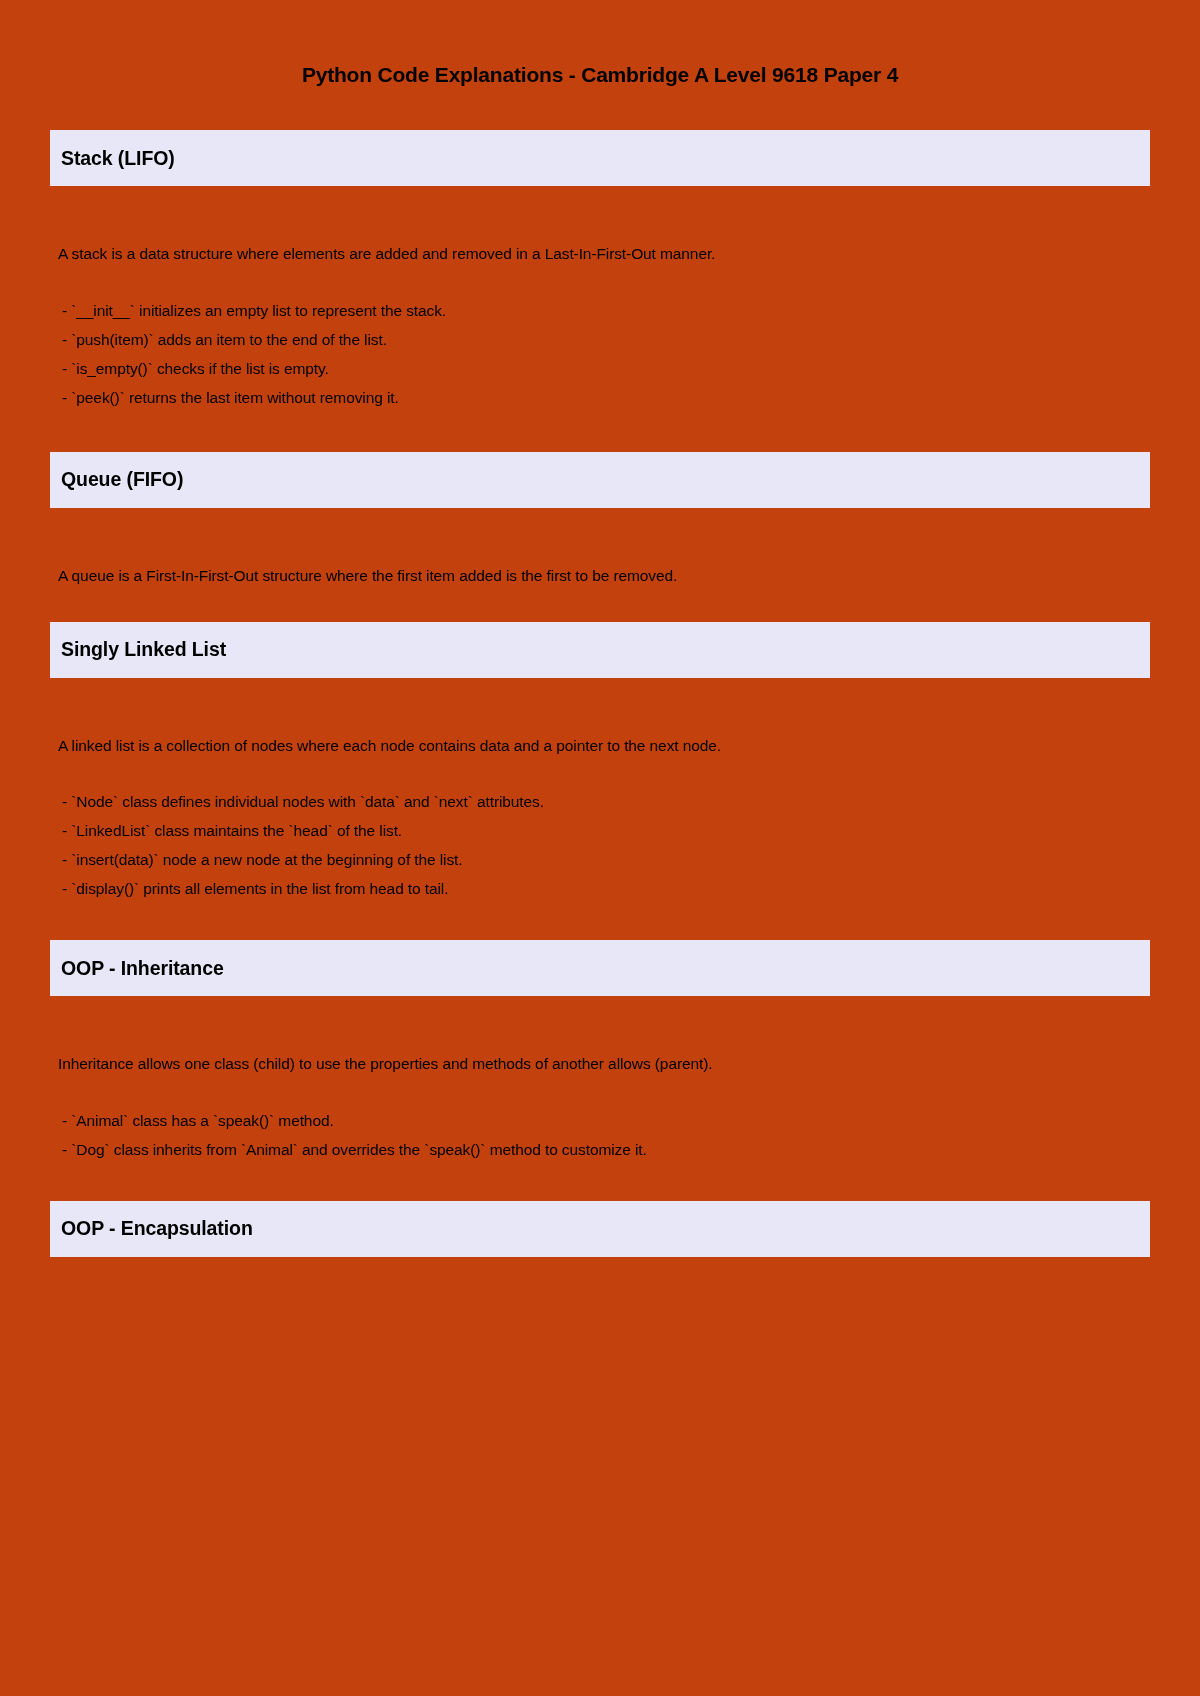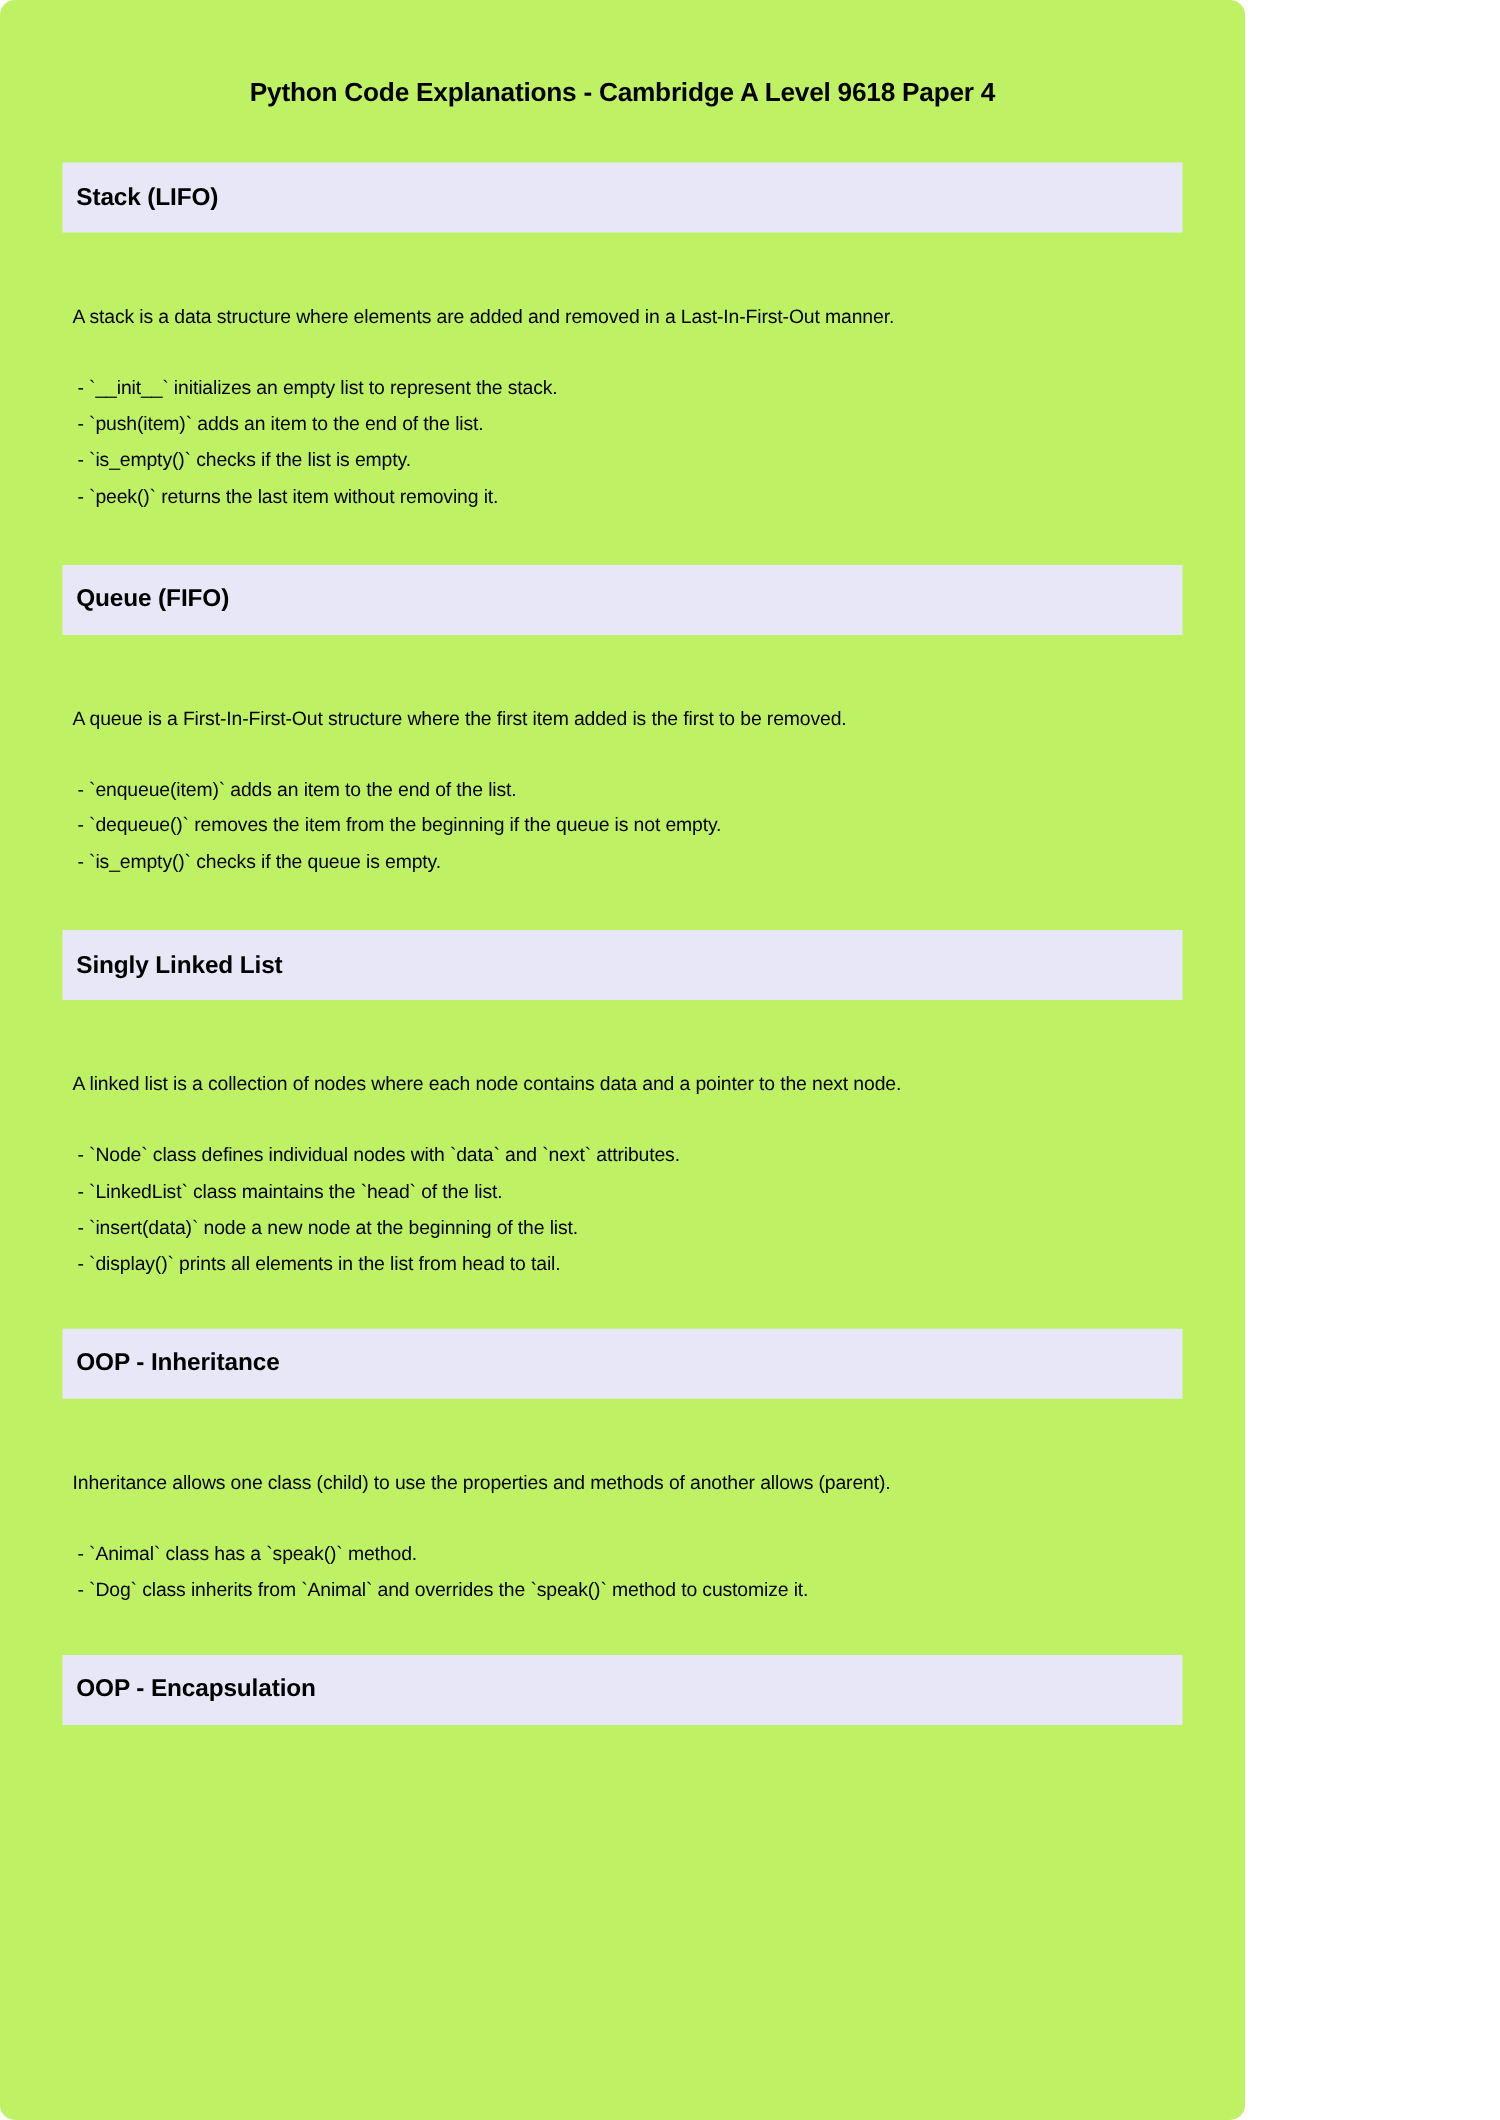--- a/index.html
+++ b/index.html
@@ -8,27 +8,26 @@
     background: #ffffff;
   }
   body {
     width: 1200px;
     min-height: 1696px;
     font-family: "Liberation Sans", sans-serif;
     color: #000000;
     -webkit-font-smoothing: none;
   }
   .page {
-    width: 996px;
+    width: 1200px;
     min-height: 1696px;
-    background: #bef264;
+    background: #c2410c;
     position: relative;
     box-sizing: border-box;
     padding: 0;
-    border-radius: 12px;
   }
   .doc-title {
     text-align: center;
     font-size: 21px;
     font-weight: bold;
     letter-spacing: -0.2px;
     color: #000000;
     padding-top: 63px;
     padding-bottom: 0;
     margin: 0;
@@ -115,25 +114,20 @@
     </div>
 
     <div class="sec-gap"></div>
 
     <div class="section">
       <div class="section-header">
         <h2>Queue (FIFO)</h2>
       </div>
       <div class="section-body">
         <p class="intro">A queue is a First-In-First-Out structure where the first item added is the first to be removed.</p>
-        <ul class="bullets">
-          <li class="bullet">- `enqueue(item)` adds an item to the end of the list.</li>
-          <li class="bullet">- `dequeue()` removes the item from the beginning if the queue is not empty.</li>
-          <li class="bullet">- `is_empty()` checks if the queue is empty.</li>
-        </ul>
       </div>
     </div>
 
     <div class="sec-gap"></div>
 
     <div class="section">
       <div class="section-header">
         <h2>Singly Linked List</h2>
       </div>
       <div class="section-body">

